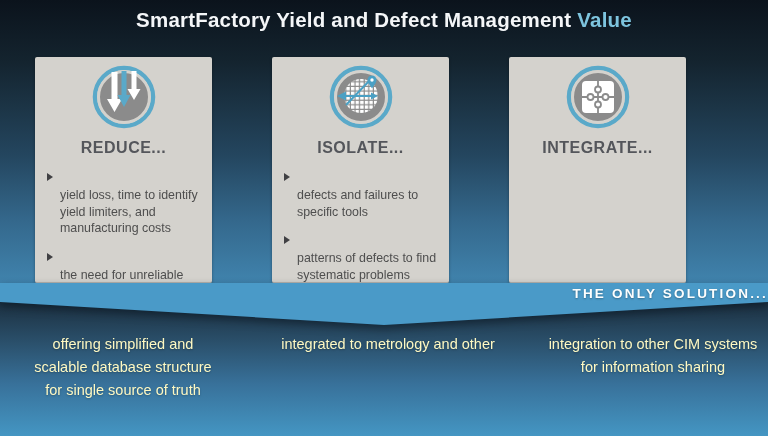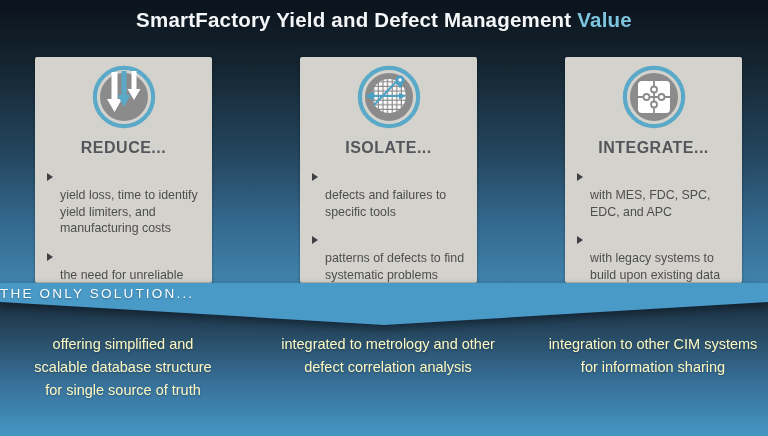--- a/index.html
+++ b/index.html
@@ -11,38 +11,38 @@
   .bg-top{position:absolute;left:0;top:0;width:768px;height:283px;
     background:linear-gradient(180deg,#0b131c 0%,#14242f 22%,#24465f 55%,#34688c 78%,#4083ad 100%);}
   .bg-bottom{position:absolute;left:0;top:283px;width:768px;height:153px;
     background:linear-gradient(180deg,#15222e 0%,#1d3243 14%,#2a4f6a 38%,#38719a 66%,#4496c3 100%);}
   
   .title{position:absolute;left:0;top:0;width:768px;height:40px;
     display:flex;align-items:center;justify-content:center;
     font-size:20.5px;font-weight:bold;color:#f4f6f8;letter-spacing:0.2px;}
   .title .hl{color:#7dc4de;margin-left:6px;text-align:center;}
   
-  .cards{position:absolute;left:0;top:57px;width:768px;display:flex;gap:88px;padding-left:35px;box-sizing:border-box;}
+  .cards{position:absolute;left:0;top:57px;width:768px;display:flex;gap:60px;padding-left:35px;box-sizing:border-box;}
   .card{width:177px;height:226px;background:#d4d2cd;border-radius:2px;
     box-shadow:0 1px 3px rgba(0,0,0,.35);border-bottom:1px solid #b4b2ad;box-sizing:border-box;}
   .icon-wrap{display:flex;justify-content:center;margin-top:7px;}
   .card h2{margin:9px 6px 0 6px;text-align:center;font-size:16px;font-weight:bold;
     color:#54565b;letter-spacing:0.5px;}
   .bullets{margin:12px 6px 0 12px;padding:0;list-style:none;}
   .bullets li{display:flex;margin-bottom:12px;}
   .b-marker{width:0;height:0;border-left:6px solid #404043;border-top:4px solid transparent;
     border-bottom:4px solid transparent;margin:4px 7px 0 0;flex:none;}
   .b-text{font-size:12.4px;line-height:16.5px;color:#4e4e4e;margin-top:18px;}
   
   .banner{position:absolute;left:0;top:283px;width:768px;height:42px;
     filter:drop-shadow(0 4px 4px rgba(5,15,25,.5));}
   .banner-shape{width:768px;height:42px;background:#4a9ac8;
     clip-path:polygon(0 0,100% 0,100% 45%,50% 100%,0 45%);}
   .banner-label{position:absolute;left:0;top:0;width:768px;height:21px;line-height:22px;
-    text-align:left;font-size:13.5px;font-weight:normal;color:#fdfefe;letter-spacing:2.2px;
+    text-align:right;font-size:13.5px;font-weight:bold;color:#fdfefe;letter-spacing:2.2px;
     text-shadow:0 1px 2px rgba(0,0,0,.3);}
   
   .solution{position:absolute;top:333px;width:230px;text-align:center;
     color:#fef9c3;font-size:14.5px;line-height:23px;text-shadow:0 1px 2px rgba(0,0,0,.25);}
   .sol-1{left:8px;} .sol-2{left:273px;} .sol-3{left:538px;}
 </style>
 </head>
 <body>
 
 <div class="stage">
@@ -119,44 +119,33 @@
           <circle cx="33" cy="33" r="25.5" fill="#8b8b8b" stroke="#d4d2cd" stroke-width="3"></circle>
           <rect x="17" y="17" width="32" height="32" rx="4" fill="#ffffff"></rect>
           <path d="M33 17 L33 49 M17 33 L49 33" stroke="#8b8b8b" stroke-width="1.8" fill="none"></path>
           <circle cx="33" cy="25.5" r="3" fill="#ffffff" stroke="#8b8b8b" stroke-width="1.8"></circle>
           <circle cx="40.5" cy="33" r="3" fill="#ffffff" stroke="#8b8b8b" stroke-width="1.8"></circle>
           <circle cx="33" cy="40.5" r="3" fill="#ffffff" stroke="#8b8b8b" stroke-width="1.8"></circle>
           <circle cx="25.5" cy="33" r="3" fill="#ffffff" stroke="#8b8b8b" stroke-width="1.8"></circle>
         </svg>
       </div>
       <h2>INTEGRATE...</h2>
-      <ul class="bullets">
-        <li>
-          <span class="b-marker"></span>
-          <span class="b-text">with MES, FDC, SPC, EDC, and APC</span>
-        </li>
-        <li>
-          <span class="b-marker"></span>
-          <span class="b-text">with legacy systems to build upon existing data infrastructure</span>
-        </li>
-      </ul>
     </div>
   </div>
 
   <div class="banner">
     <div class="banner-shape"></div>
     <div class="banner-label">THE ONLY SOLUTION...</div>
   </div>
 
   <div class="solution sol-1">
     <div>offering simplified and</div>
     <div>scalable database structure</div>
     <div>for single source of truth</div>
   </div>
   <div class="solution sol-2">
     <div>integrated to metrology and other</div>
-    <div>defect correlation analysis</div>
   </div>
   <div class="solution sol-3">
     <div>integration to other CIM systems</div>
     <div>for information sharing</div>
   </div>
 </div>
 
 </body></html>

